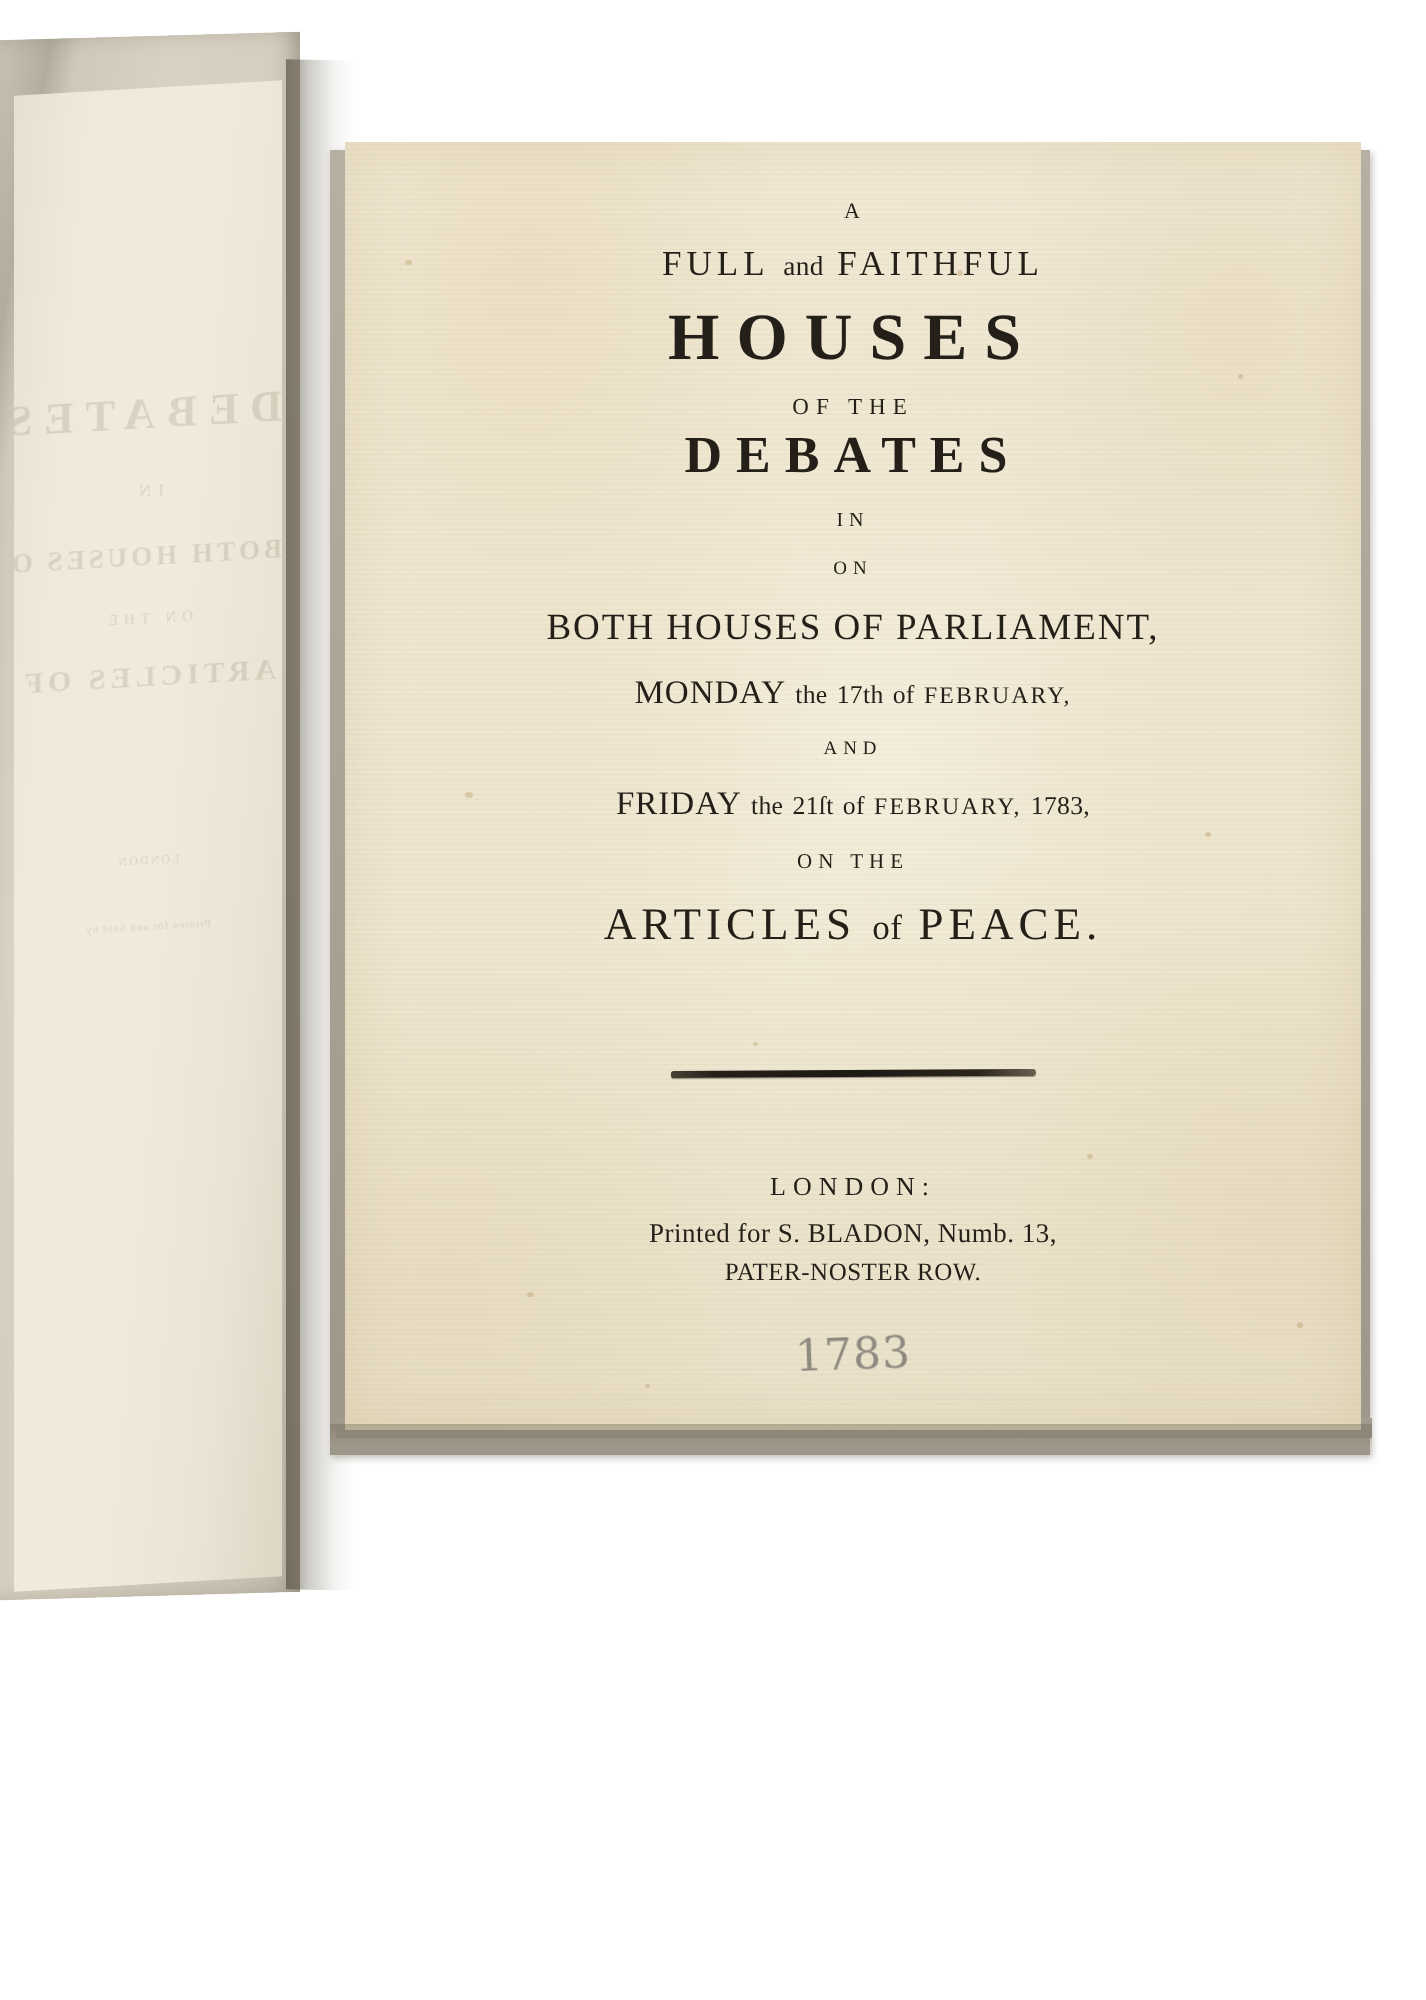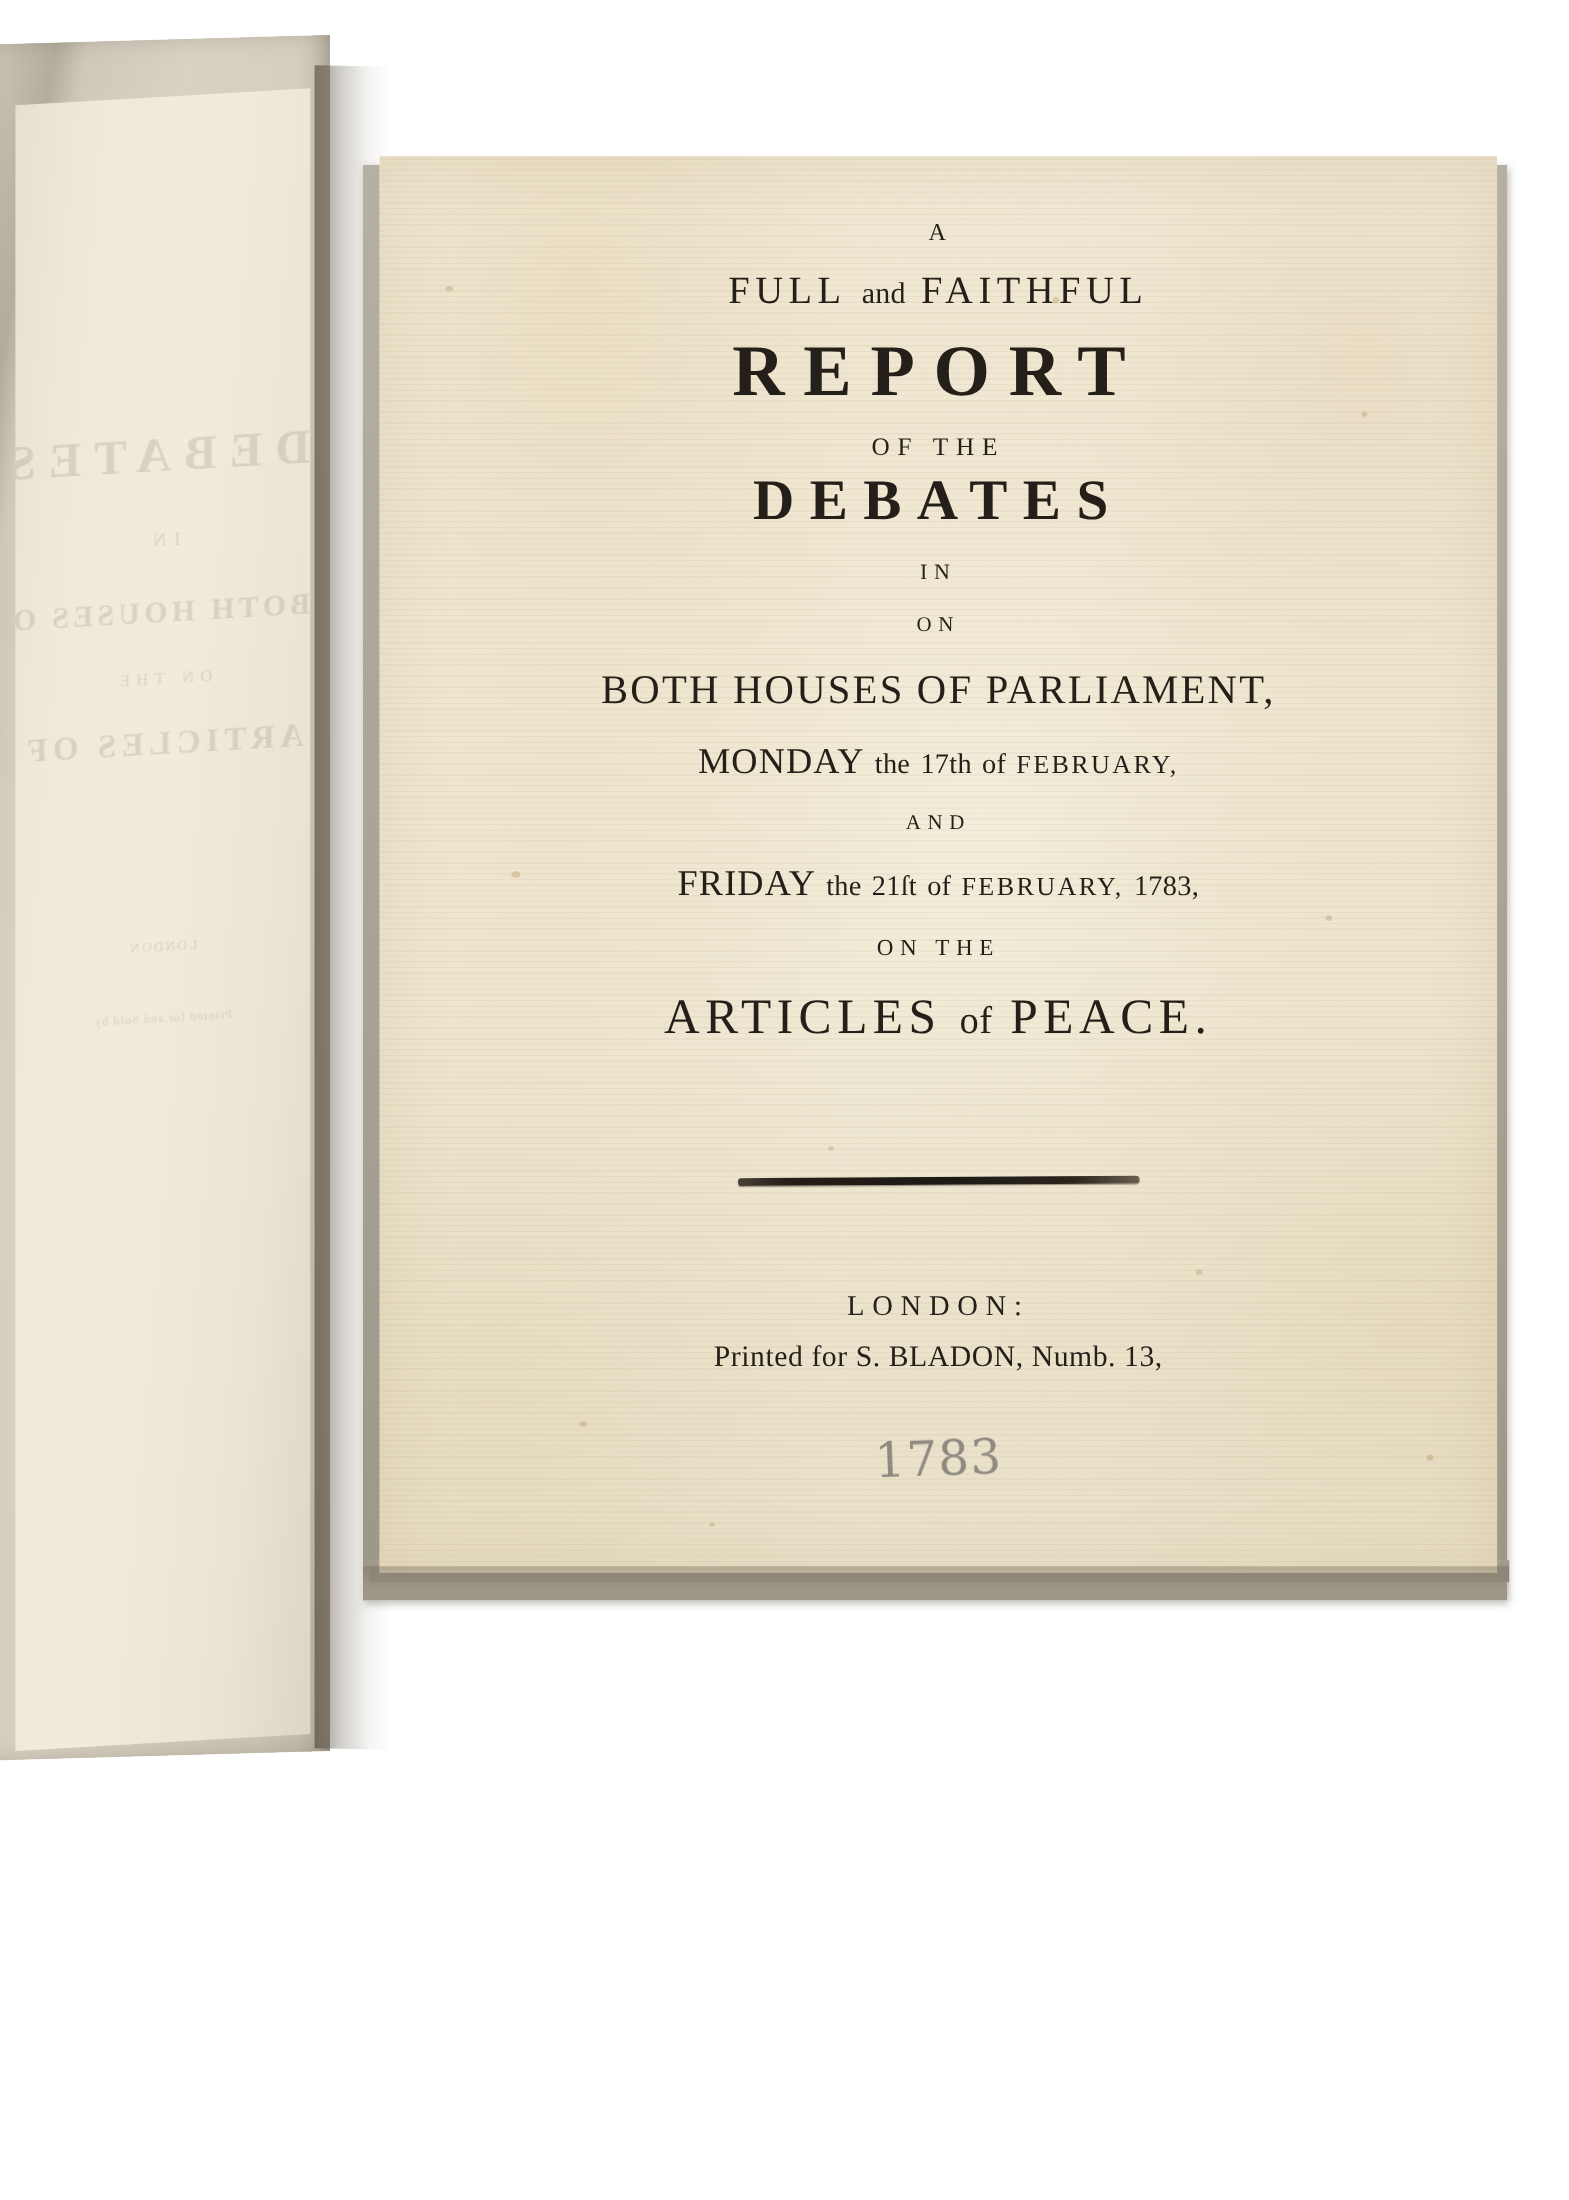--- a/index.html
+++ b/index.html
@@ -243,21 +243,21 @@
     <div class="fox" style="left:300px; top:1242px; width:5px;  height:4px;"></div>
 
     <div class="titlepage">
 
       <span class="tp-line l-a">A</span>
 
       <span class="tp-line l-full">
         <span>FULL</span><span>&nbsp;</span><span class="lower">and</span><span>&nbsp;</span><span>FAITHFUL</span>
       </span>
 
-      <span class="tp-line l-report">REPORT</span>
+      <span class="tp-line l-report">HOUSES</span>
 
       <span class="tp-line l-ofthe">OF THE</span>
 
       <span class="tp-line l-deb">DEBATES</span>
 
       <span class="tp-line l-in">IN</span>
 
       <span class="tp-line l-on">ON</span>
 
       <span class="tp-line l-both">BOTH HOUSES OF PARLIAMENT,</span>
@@ -276,20 +276,21 @@
 
       <span class="tp-line l-art">
         <span>ARTICLES</span><span>&nbsp;</span><span class="lower">of</span><span>&nbsp;</span><span>PEACE.</span>
       </span>
 
       <div class="rule"></div>
 
       <div class="imprint">
         <span class="tp-line imp-london">LONDON:</span>
         <span class="tp-line imp-printed">Printed for S. BLADON, Numb. 13,</span>
+        <span class="tp-line imp-pater">PATER-NOSTER ROW.</span>
       </div>
 
       <div>
         <span class="pencil">1783</span>
       </div>
 
     </div>
   </div>
 
   <div class="bottom-shadow"></div>

